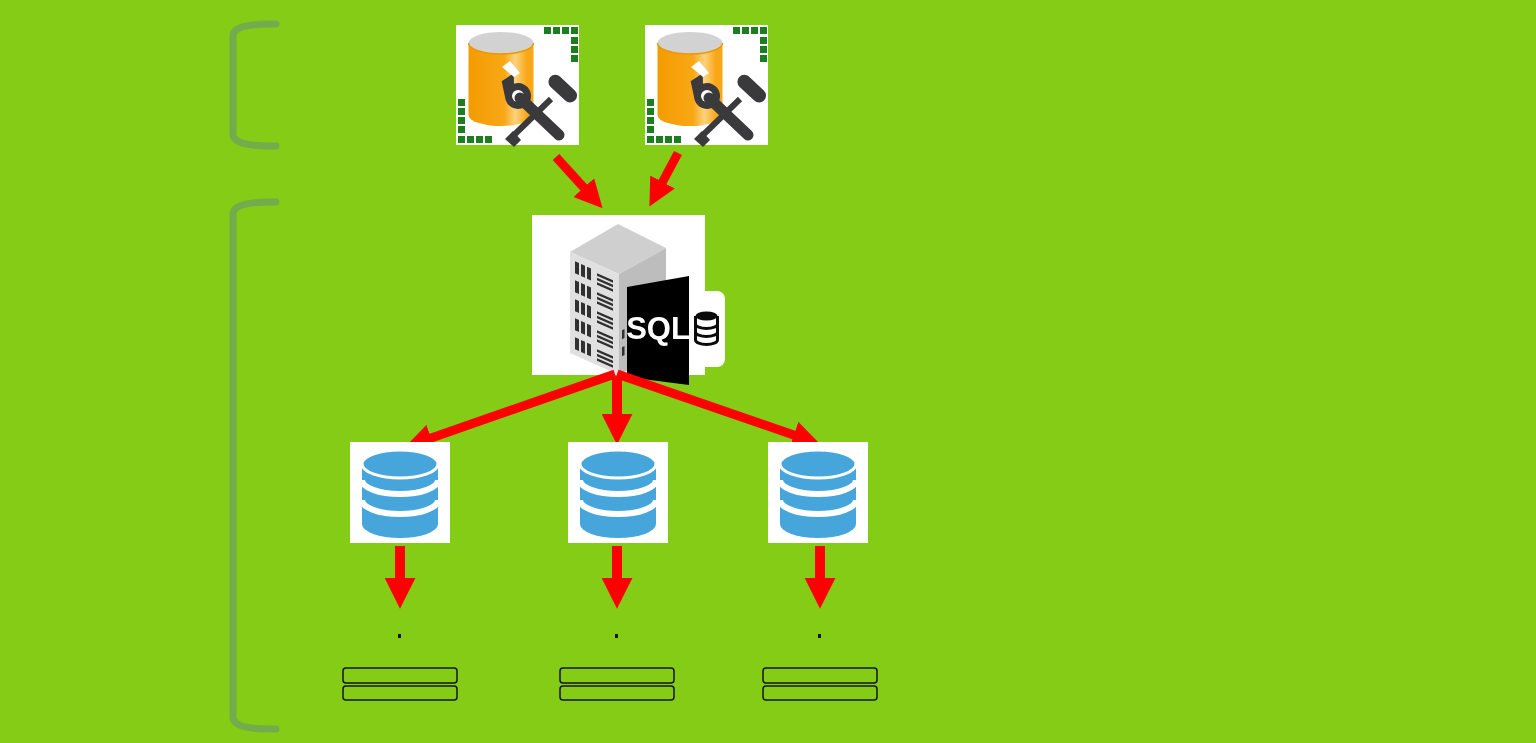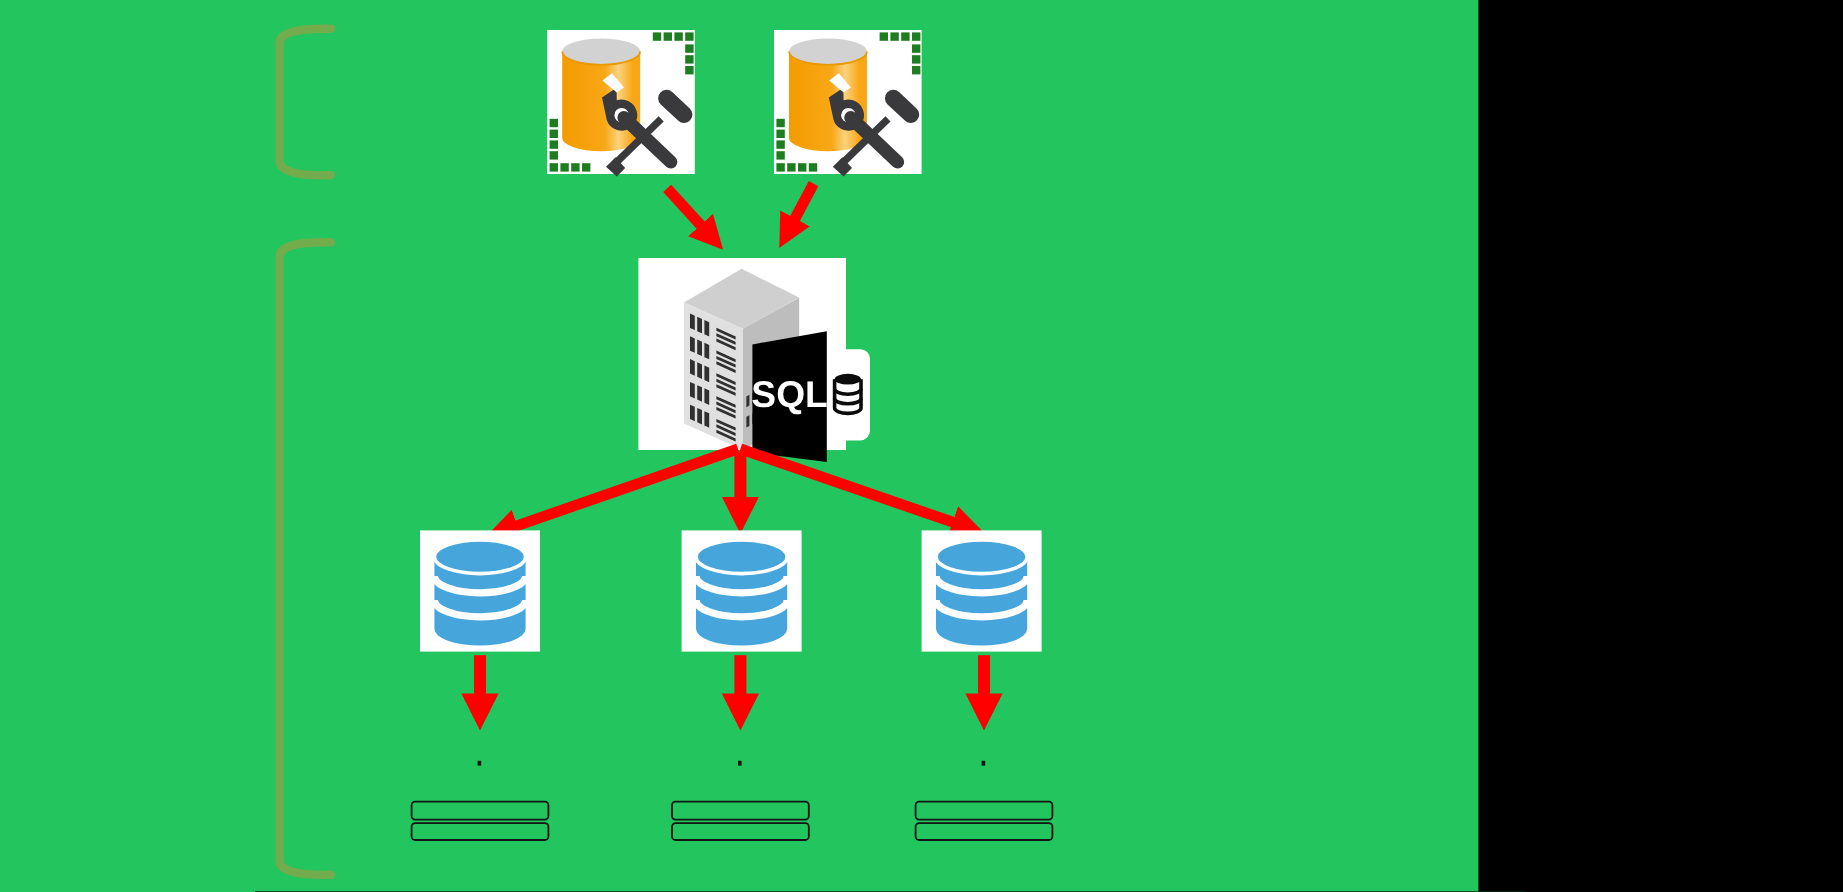--- a/index.html
+++ b/index.html
@@ -1,16 +1,16 @@
 <!DOCTYPE html>
 <html><head>
 <meta charset="utf-8">
 <style>
   html,body{margin:0;padding:0;background:#000;}
-  .canvas{position:relative;width:1232px;height:743px;background:#22c55e;overflow:hidden;
+  .canvas{position:relative;width:1536px;height:743px;background:#84cc16;overflow:hidden;
           font-family:"Liberation Sans", sans-serif;}
   svg text{font-family:"Liberation Sans", sans-serif;}
 </style>
 </head>
 <body>
 
 <div class="canvas">
 <svg width="1536" height="743" viewBox="0 0 1536 743">
   <defs>
     <marker id="ah" viewBox="0 0 10 10" refX="6.5" refY="5" markerWidth="3.1" markerHeight="3.1" orient="auto-start-reverse">

